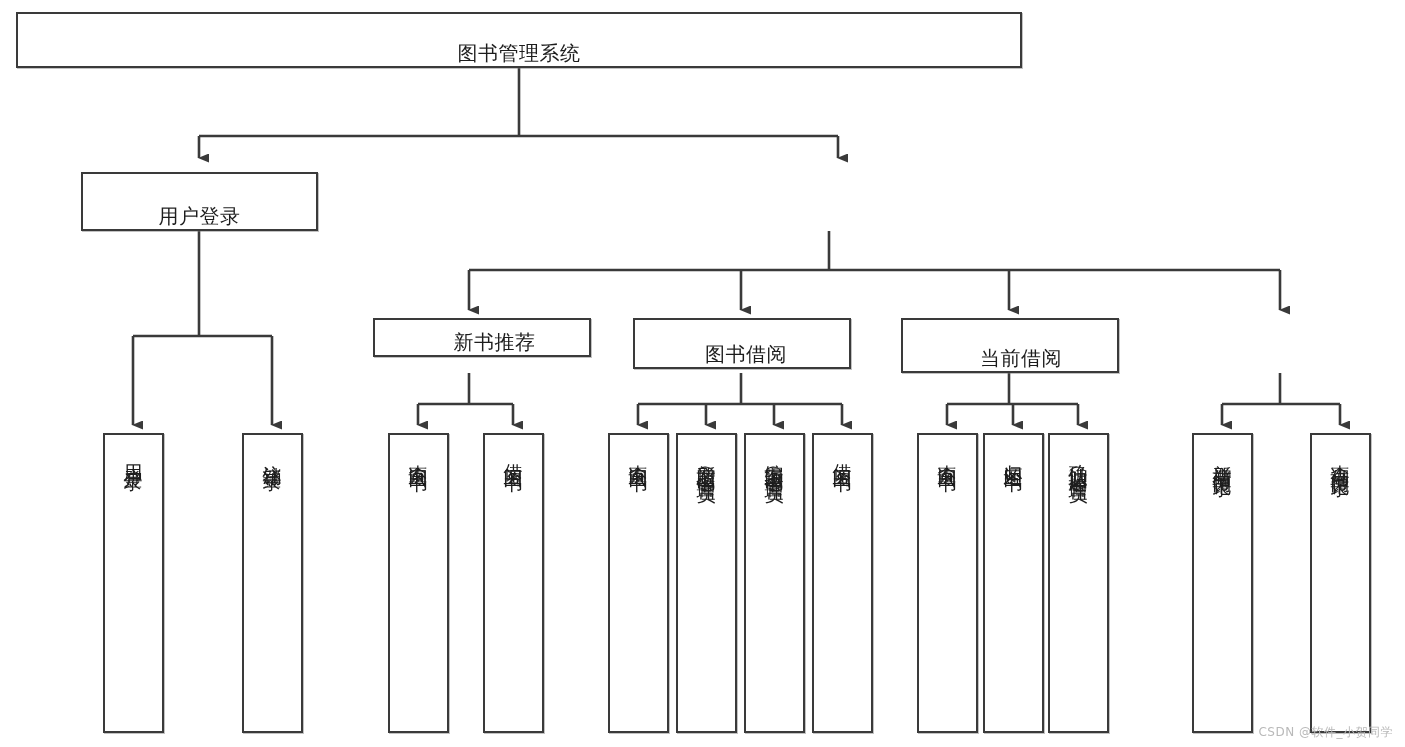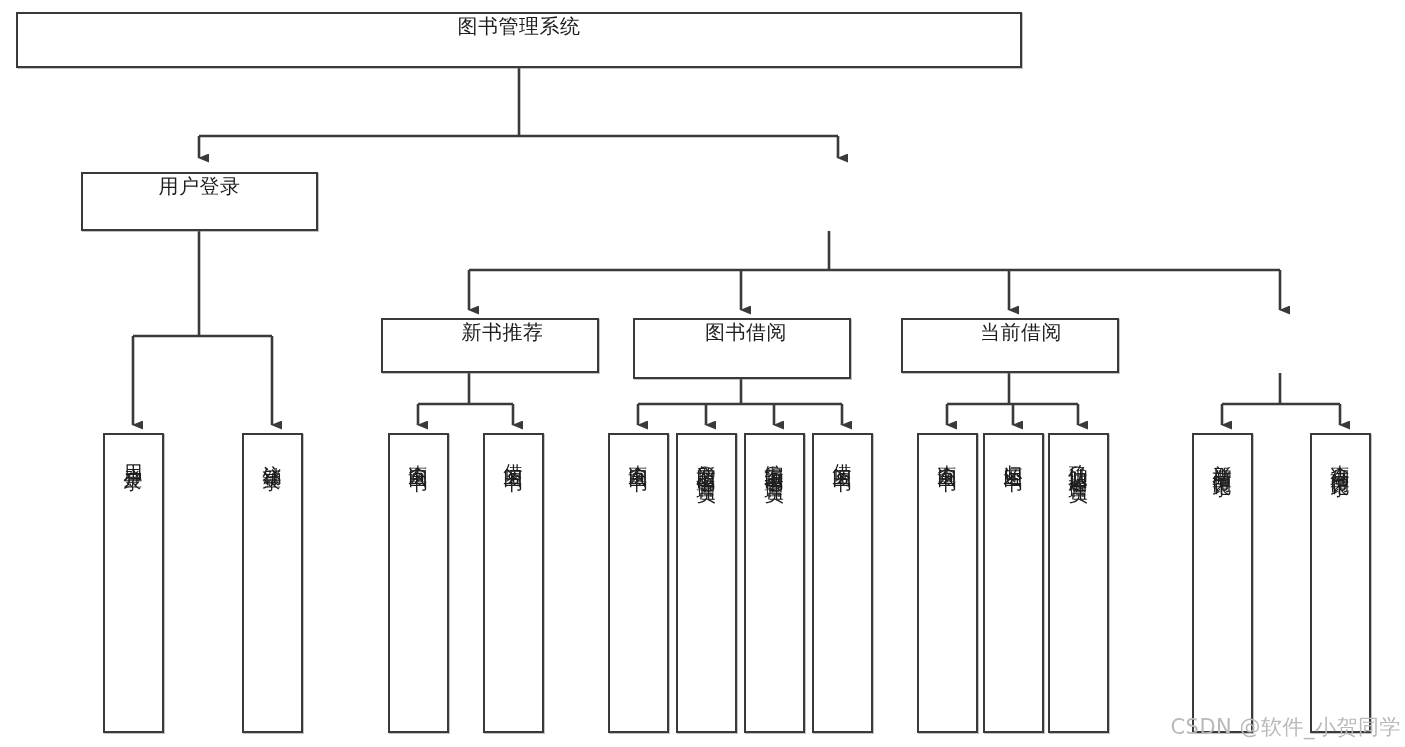--- a/index.html
+++ b/index.html
@@ -25,21 +25,21 @@
     width: 1405px;
     height: 747px;
   }
   .node-box {
     position: absolute;
     box-sizing: border-box;
     background: #ffffff;
     border: 2px solid #3a3a3a;
     box-shadow: 1px 1px 0 rgba(120,120,120,0.45);
     display: flex;
-    align-items: flex-start;
+    align-items: flex-end;
     justify-content: center;
   }
   .node-label {
     color: #1d1d1d;
     font-size: 19px;
     line-height: 1.25;
     letter-spacing: 0.5px;
     text-align: center;
     white-space: nowrap;
     user-select: none;
@@ -57,23 +57,23 @@
     font-size: 19px;
     line-height: 1;
   }
   .node-box.root .node-label,
   .node-box.level2 .node-label,
   .node-box.level3 .node-label {
     font-size: 20px;
   }
   #watermark {
     position: absolute;
-    right: 4px;
+    right: 12px;
     bottom: 6px;
-    font-size: 21px;
+    font-size: 12px;
     color: #b9b9b9;
     letter-spacing: 0.5px;
     white-space: nowrap;
     user-select: none;
     pointer-events: none;
   }
 </style>
 </head>
 <body>
 
@@ -130,24 +130,24 @@
   </svg>
 
   <div class="node-box root" style="left:16px; top:12px; width:1006px; height:56px;">
     <span class="node-label">图书管理系统</span>
   </div>
 
   <div class="node-box level2" style="left:81px; top:172px; width:237px; height:59px;">
     <span class="node-label">用户登录</span>
   </div>
 
-  <div class="node-box level3" style="left:381px; top:318px; width:218px; height:55px;padding-left:25px;">
+  <div class="node-box level3" style="left:373px; top:318px; width:218px; height:39px;padding-left:25px;">
     <span class="node-label">新书推荐</span>
   </div>
-  <div class="node-box level3" style="left:633px; top:318px; width:218px; height:61px;padding-left:8px;">
+  <div class="node-box level3" style="left:633px; top:318px; width:218px; height:51px;padding-left:8px;">
     <span class="node-label">图书借阅</span>
   </div>
   <div class="node-box level3" style="left:901px; top:318px; width:218px; height:55px;padding-left:22px;">
     <span class="node-label">当前借阅</span>
   </div>
 
   <div class="node-box vertical" style="left:103px; top:433px; width:61px; height:300px;">
     <span class="node-label">用户登录</span>
   </div>
   <div class="node-box vertical" style="left:242px; top:433px; width:61px; height:300px;">

